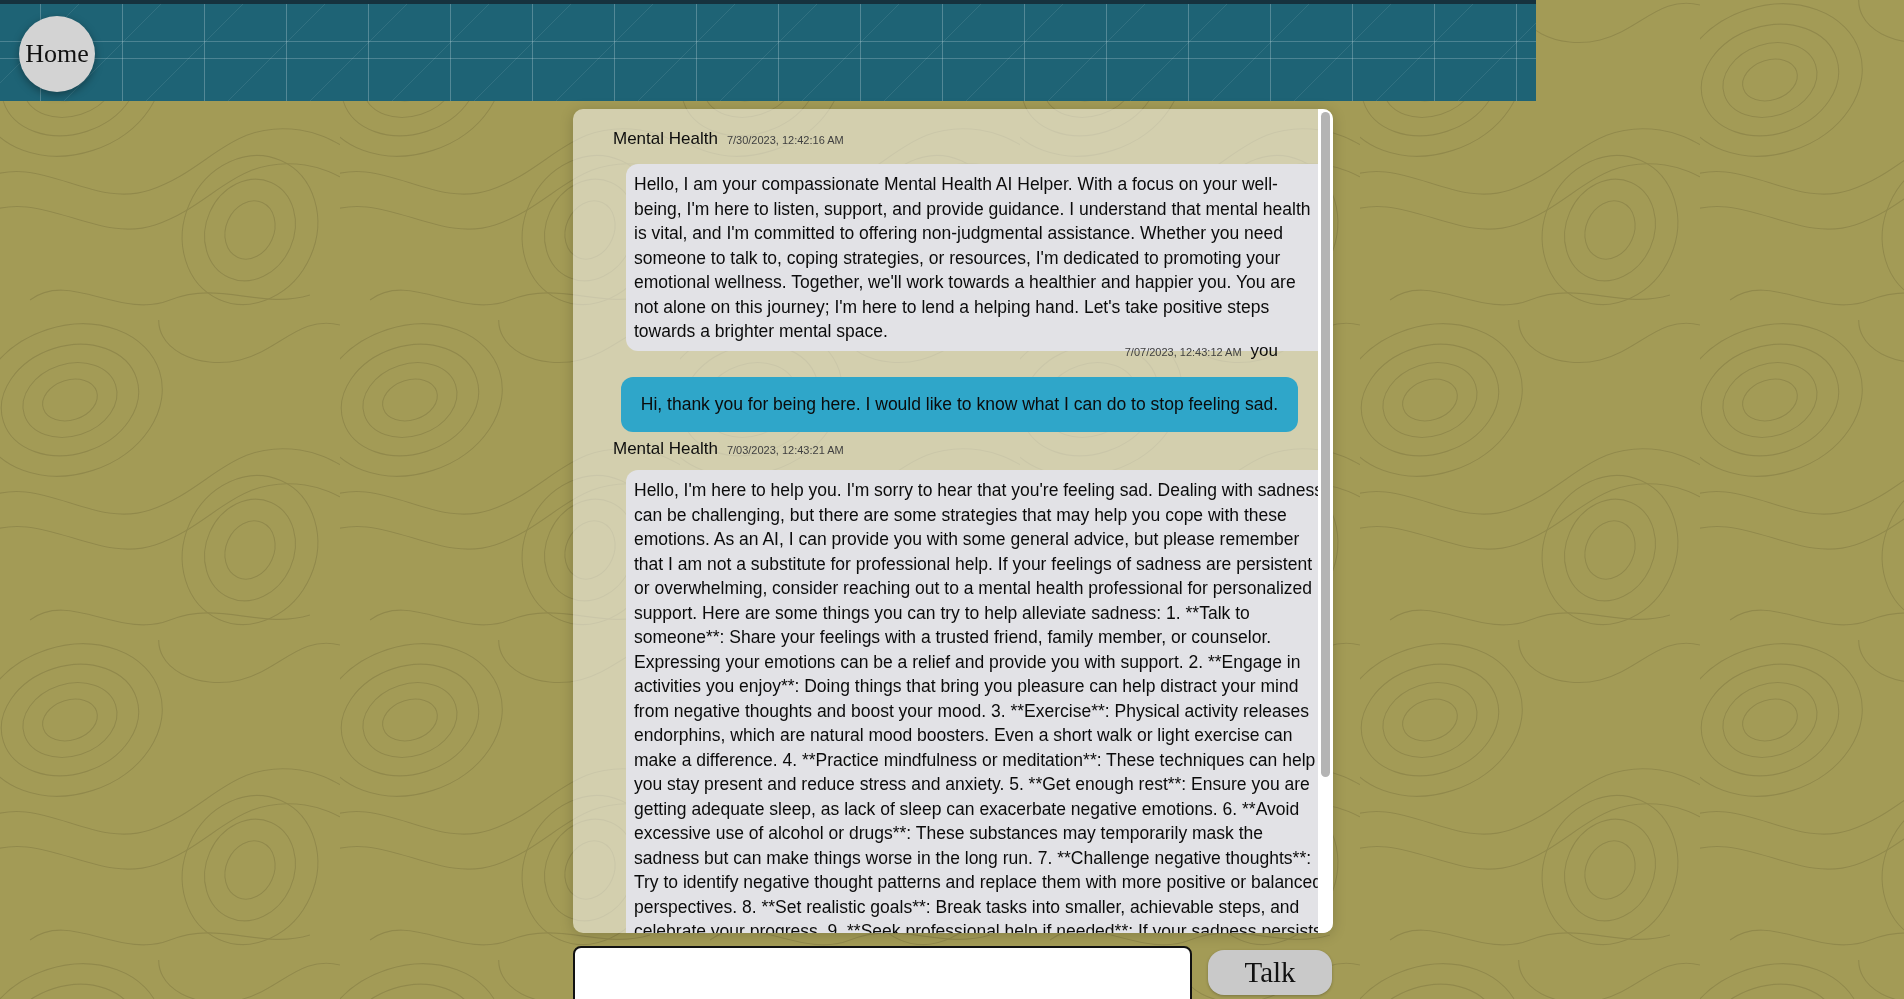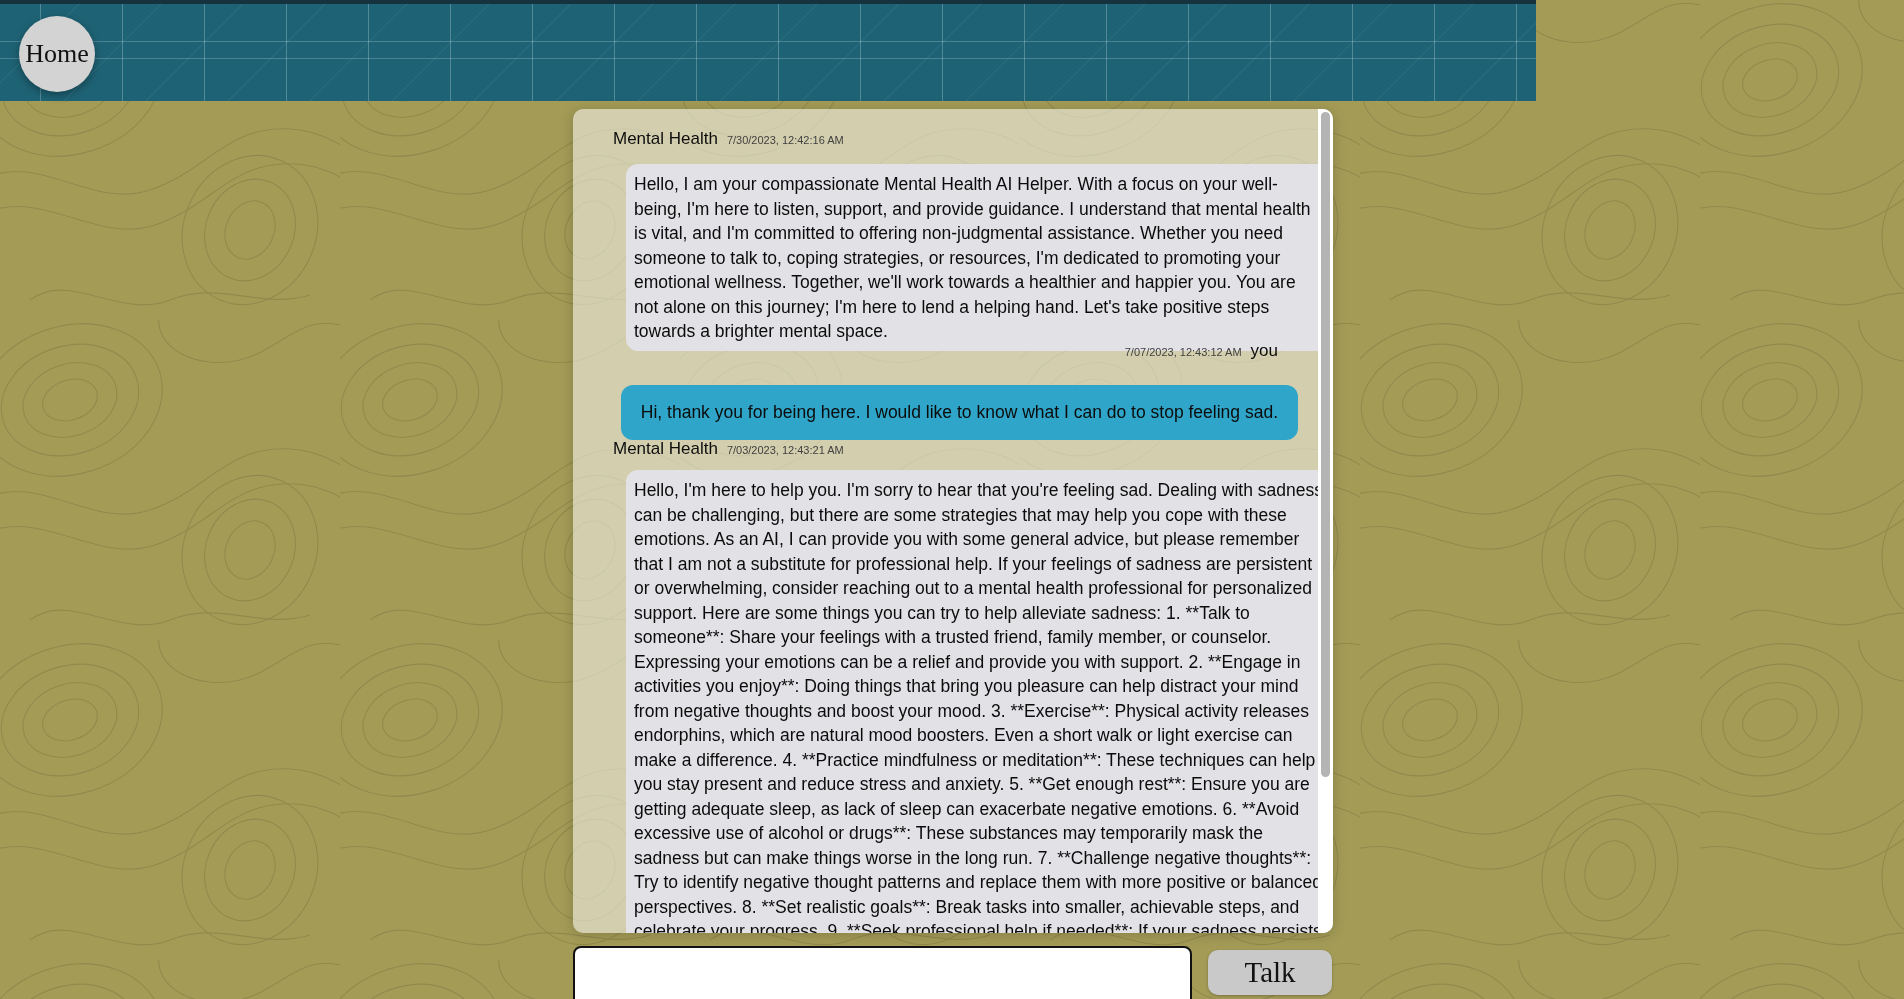--- a/index.html
+++ b/index.html
@@ -44,42 +44,42 @@
   .meta-user{right:40px;top:232px;}
   .meta-bot-2{left:40px;top:330px;}
   .bubble{
     position:absolute;box-sizing:border-box;border-radius:12px;
     font-size:17.5px;line-height:24.5px;color:#0b0b0b;
   }
   .bubble-bot{left:20px;width:706px;background:#e2e2e6;padding:8px 8px 7px 8px;margin-left:33px;}
   .bubble-bot-1{top:55px;}
   .bubble-bot-2{top:361px;}
   .bubble-user{
-    right:20px;top:276px;background:#2fa6c9;padding:15px 20px;
+    right:20px;top:268px;background:#2fa6c9;padding:15px 20px;
     white-space:nowrap;
     margin-left:12px;
   }
   
   .chat-scrollbar{
     position:absolute;right:0;top:0;width:15px;height:824px;background:#ffffff;
   }
   .chat-scroll-thumb{
     position:absolute;left:3px;top:3px;width:9px;height:665px;
     background:#b4b4b4;border-radius:6px;
   }
   
   .composer-input{
     position:absolute;left:573px;top:946px;width:619px;height:78px;z-index:2;
     box-sizing:border-box;background:#ffffff;border:2px solid #111;border-radius:8px;
     font-family:"Liberation Sans",sans-serif;font-size:18px;padding:8px 10px;
     resize:none;outline:none;
   }
   .talk-btn{
     position:absolute;left:1208px;top:950px;width:124px;height:45px;z-index:2;
-    background:#c9c9c9;border:none;border-radius:10px;cursor:pointer;
+    background:#c9c9c9;border:none;border-radius:16px;cursor:pointer;
     font-family:"Liberation Serif",serif;font-size:29px;color:#111;
     display:flex;align-items:center;justify-content:center;
     box-shadow:0 1px 3px rgba(0,0,0,0.25);
   }
 </style>
 </head>
 <body>
 
 <svg class="bg-svg" width="1904" height="999" xmlns="http://www.w3.org/2000/svg">
   <defs>

